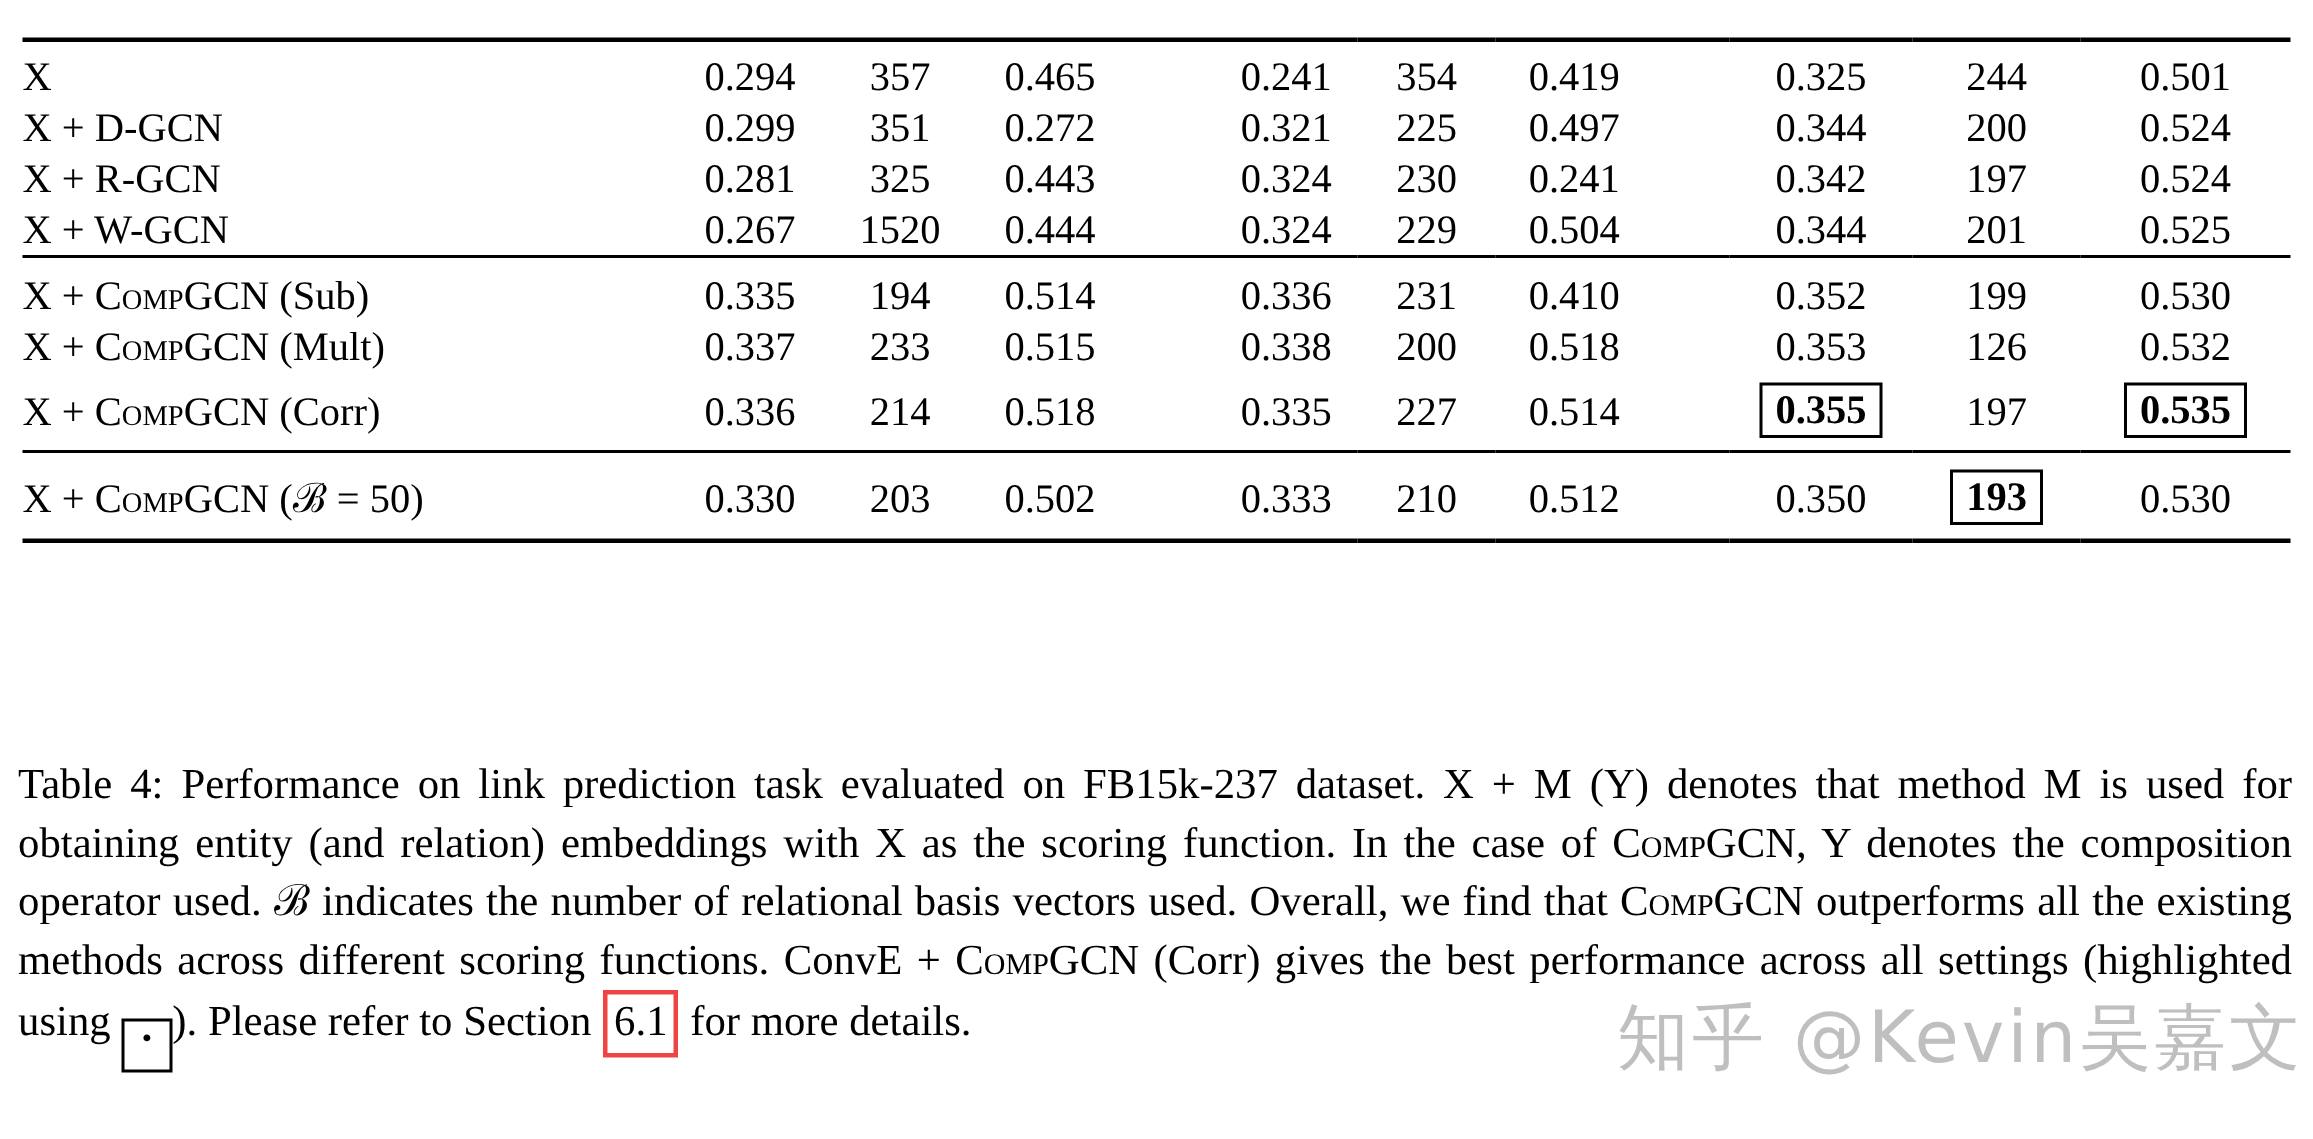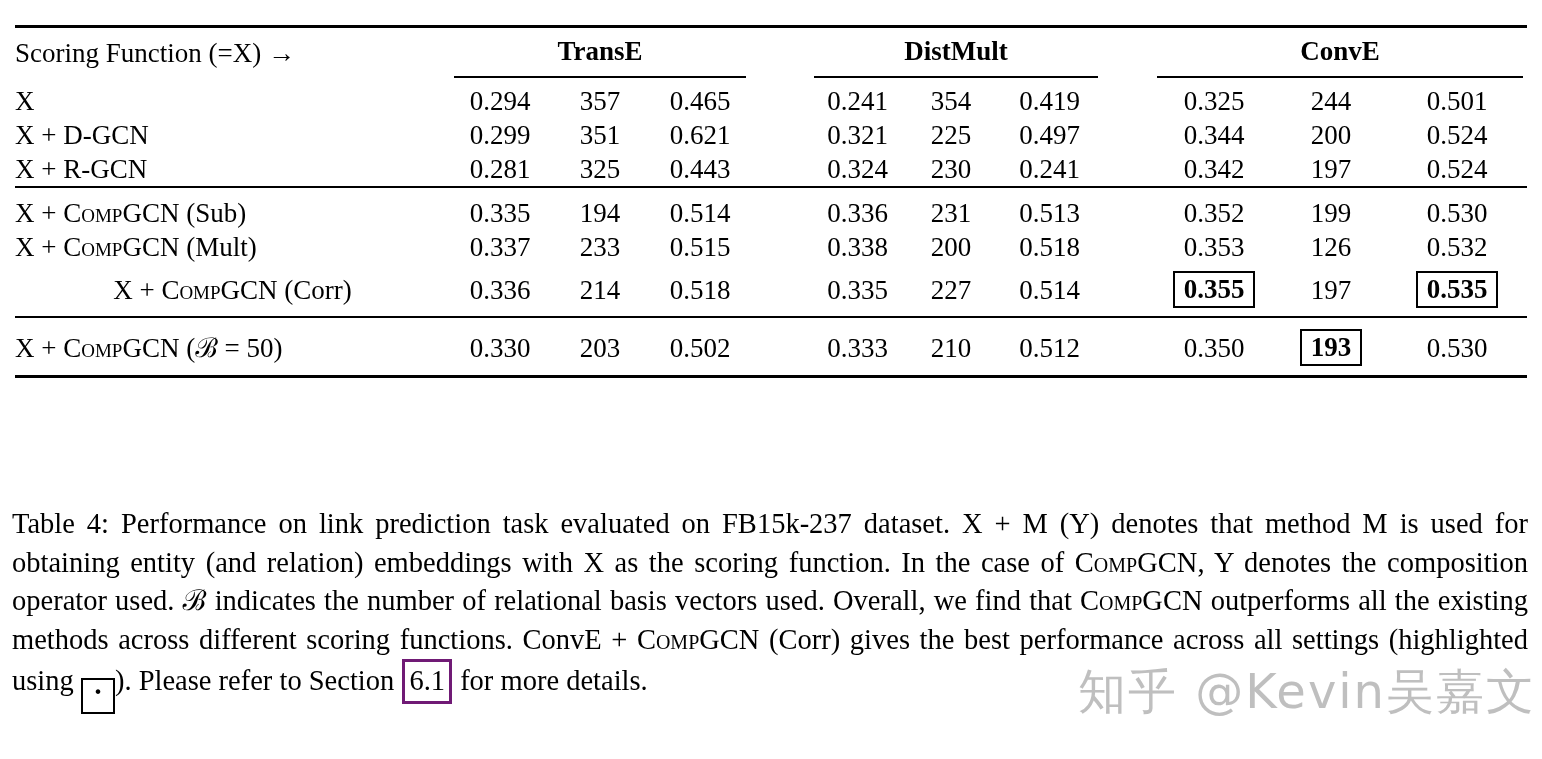--- a/index.html
+++ b/index.html
@@ -34,21 +34,21 @@
     font-weight: bold;
     text-align: center;
     font-size: 27px;
   }
   tr.hdr2 > * { border-bottom: 3px solid #000; }
   .met { text-align: center; padding: 4px 0 12px 0; }
   td.num { text-align: center; line-height: 34px; }
   td.mth { text-align: left; padding-left: 18px; line-height: 34px; }
   tr.first-body > td { padding-top: 6px; }
   tr.sec > td { border-top: 2px solid #000; padding-top: 8px; margin-top: 25px; }
-  tr.row-corr > td { padding-top: 7px; padding-bottom: 8px; text-align: center; }
+  tr.row-corr > td { padding-top: 7px; padding-bottom: 8px; }
   tr.row-basis > td { padding-top: 11px; padding-bottom: 9px; }
   .sc { font-variant: small-caps; }
   .bd { font-weight: bold; }
   .bx {
     display: inline-block;
     border: 2px solid #000;
     padding: 1px 9px 2px 9px;
     font-weight: bold;
     line-height: 30px;
   }
@@ -69,21 +69,21 @@
     border: 2px solid #000;
     width: 30px;
     height: 32px;
     line-height: 24px;
     text-align: center;
     font-weight: bold;
     vertical-align: -11px;
   }
   .seg-redbox {
     display: inline-block;
-    border: 3px solid #701a75;
+    border: 3px solid #ef4444;
     padding: 0 4px;
     margin: 0 1px;
   }
   .watermark {
     position: absolute;
     left: 1078px;
     top: 660px;
     font-size: 48px;
     letter-spacing: 2px;
     color: rgba(175, 175, 175, 0.8);
@@ -105,54 +105,40 @@
       <col style="width:60px">
         <col style="width:95px">
         <col style="width:92px">
         <col style="width:105px">
       <col style="width:51px">
         <col style="width:122px">
         <col style="width:112px">
         <col style="width:140px">
     </colgroup>
     <tbody>
-      <tr>
-        <th class="corner corner-top">Scoring Function (=X) →</th>
-        <th colspan="3">
-            <div class="grp">TransE</div>
-          </th>
-        <th></th>
-        <th colspan="3">
-            <div class="grp">DistMult</div>
-          </th>
-        <th></th>
-        <th colspan="3">
-            <div class="grp">ConvE</div>
-          </th>
-      </tr>
 
       <tr class="first-body">
         <td class="mth"><span>X</span><span class="sc"></span><span></span></td>
         <td class="num">0.294</td>
         <td class="num">357</td>
         <td class="num">0.465</td>
         <td></td>
         <td class="num">0.241</td>
         <td class="num">354</td>
         <td class="num">0.419</td>
         <td></td>
         <td class="num">0.325</td>
         <td class="num">244</td>
         <td class="num">0.501</td>
       </tr>
       <tr>
         <td class="mth"><span>X + D-GCN</span><span class="sc"></span><span></span></td>
         <td class="num">0.299</td>
         <td class="num">351</td>
-        <td class="num">0.621</td>
+        <td class="num">0.272</td>
         <td></td>
         <td class="num">0.321</td>
         <td class="num">225</td>
         <td class="num">0.497</td>
         <td></td>
         <td class="num">0.344</td>
         <td class="num">200</td>
         <td class="num">0.524</td>
       </tr>
       <tr>
@@ -161,31 +147,45 @@
         <td class="num">325</td>
         <td class="num">0.443</td>
         <td></td>
         <td class="num">0.324</td>
         <td class="num">230</td>
         <td class="num">0.241</td>
         <td></td>
         <td class="num">0.342</td>
         <td class="num">197</td>
         <td class="num">0.524</td>
+      </tr>
+      <tr>
+        <td class="mth"><span>X + W-GCN</span><span class="sc"></span><span></span></td>
+        <td class="num">0.267</td>
+        <td class="num">1520</td>
+        <td class="num">0.444</td>
+        <td></td>
+        <td class="num">0.324</td>
+        <td class="num">229</td>
+        <td class="num">0.504</td>
+        <td></td>
+        <td class="num">0.344</td>
+        <td class="num">201</td>
+        <td class="num">0.525</td>
       </tr>
 
       <tr class="sec">
         <td class="mth"><span>X + </span><span class="sc">CompGCN</span><span> (Sub)</span></td>
         <td class="num">0.335</td>
         <td class="num bd">194</td>
         <td class="num">0.514</td>
         <td></td>
         <td class="num">0.336</td>
         <td class="num">231</td>
-        <td class="num">0.513</td>
+        <td class="num">0.410</td>
         <td></td>
         <td class="num">0.352</td>
         <td class="num">199</td>
         <td class="num">0.530</td>
       </tr>
       <tr>
         <td class="mth"><span>X + </span><span class="sc">CompGCN</span><span> (Mult)</span></td>
         <td class="num bd">0.337</td>
         <td class="num">233</td>
         <td class="num">0.515</td>

